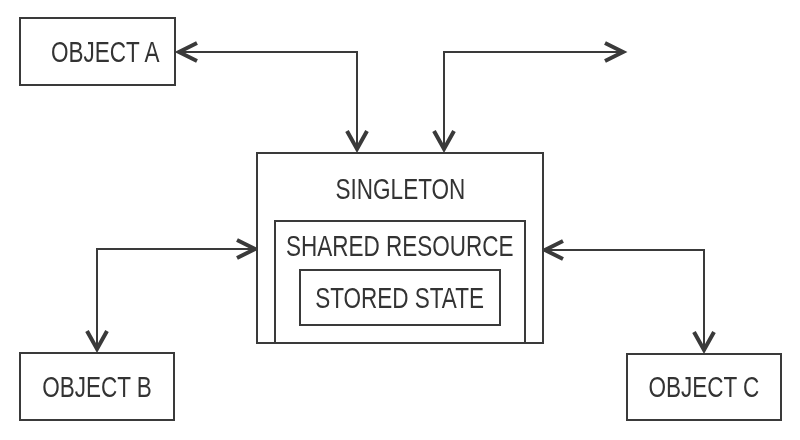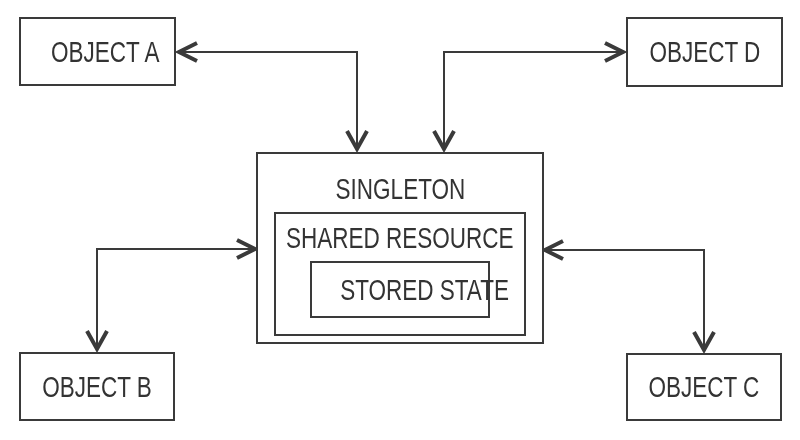--- a/index.html
+++ b/index.html
@@ -54,39 +54,39 @@
     height: 50px;
     display: flex;
     align-items: flex-end;
     justify-content: center;
   }
   .shared {
     box-sizing: border-box;
     border: 2px solid #3a3a3a;
     width: 252px;
     height: 124px;
-    margin: 8px auto;
+    margin: 16px auto;
     background: #ffffff;
   }
   .shared-title-row {
     height: 47px;
     display: flex;
     align-items: center;
     justify-content: center;
   }
   .stored {
     box-sizing: border-box;
     border: 2px solid #3a3a3a;
-    width: 180px;
+    width: 202px;
     height: 57px;
     margin: 0 auto;
     background: #ffffff;
     display: flex;
     align-items: center;
-    justify-content: flex-start;
+    justify-content: center;
   }
   .line {
     fill: none;
     stroke: #3a3a3a;
     stroke-width: 2;
   }
   .head {
     fill: none;
     stroke: #3a3a3a;
     stroke-width: 4;
@@ -123,23 +123,20 @@
       <path class="line" d="M547 250 H704 V348"></path>
       <path class="head" d="M563 241 L545 250 L563 259"></path>
       <path class="head" d="M694 332 L704 350 L714 332"></path>
     </g>
   </svg>
 
   <div class="node node-a">
     <span class="label">OBJECT A</span>
   </div>
 
-  <div class="node node-d">
-    <span class="label">OBJECT D</span>
-  </div>
 
   <div class="node node-c">
     <span class="label">OBJECT C</span>
   </div>
 
   <div class="node node-b">
     <span class="label">OBJECT B</span>
   </div>
 
   <div class="node singleton">

